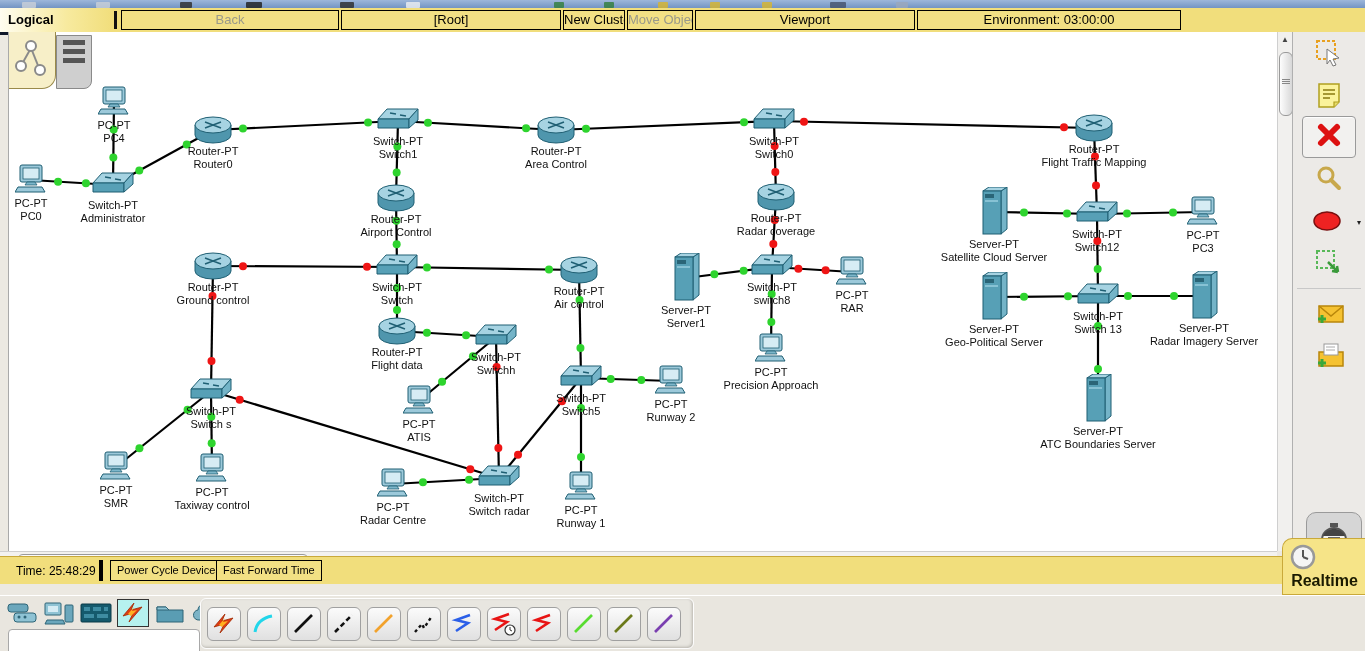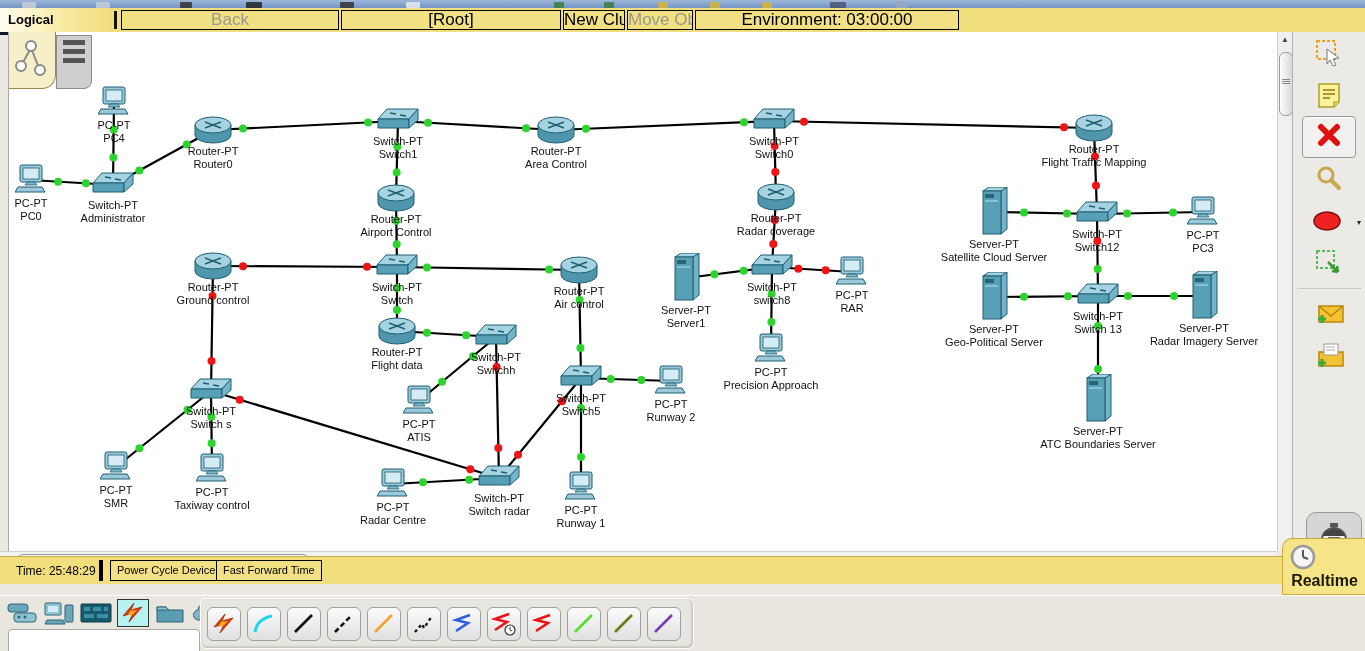--- a/index.html
+++ b/index.html
@@ -13,21 +13,21 @@
   .frag{height:6px;border-radius:1px;margin-right:14px;opacity:.8;}
 
   
   .nav-bar{position:absolute;left:0;top:8px;width:1365px;height:24px;
     background:#f1de7c;border-bottom:3px solid #0f172a;display:flex;align-items:center;}
   .logical-label{width:104px;height:24px;line-height:24px;padding-left:8px;
     font-weight:bold;font-size:13px;color:#000;
     background:linear-gradient(90deg,#fffdf0 0%,#f7ea9e 60%,#f1de7c 100%);}
   .nav-divider{width:3px;height:18px;background:#111;margin:0 2px;}
   .nav-btn{height:20px;line-height:18px;border:1px solid #000;background:#f2e084;
-    font-size:17px;text-align:center;color:#000;box-sizing:border-box;margin-left:2px;overflow:hidden;white-space:nowrap;}
+    font-size:13px;text-align:center;color:#000;box-sizing:border-box;margin-left:2px;overflow:hidden;white-space:nowrap;}
   .nav-btn.disabled{color:#9a9a8a;}
   .w-back{width:218px}.w-root{width:220px}.w-newc{width:62px}.w-move{width:66px}
   .w-tile{width:218px}.w-view{width:220px}.w-env{width:264px}
 
   
   .canvas{position:absolute;left:8px;top:32px;width:1269px;height:519px;background:#fff;
     border-left:1px solid #a9a9a9;box-sizing:border-box;overflow:hidden;}
   #topology-layer{position:absolute;left:0;top:0;width:1269px;height:519px;}
   .device{position:absolute;width:160px;text-align:center;line-height:12px;pointer-events:auto;}
   .dlabel{font-size:11px;line-height:13px;color:#111;}
@@ -117,20 +117,21 @@
     <span class="frag" style="width:12px;background:#9aa8bc;margin-left:36px"></span>
   </div>
 
   <div class="nav-bar">
     <div class="logical-label">Logical</div>
     <div class="nav-divider"></div>
     <div class="nav-btn disabled w-back">Back</div>
     <div class="nav-btn w-root">[Root]</div>
     <div class="nav-btn w-newc">New Cluster</div>
     <div class="nav-btn disabled w-move">Move Object</div>
+    <div class="nav-btn w-view">Viewport</div>
     <div class="nav-btn w-env">Environment: 03:00:00</div>
   </div>
 
   <div class="canvas">
     <div id="topology-layer">
         <svg width="1269" height="519" style="position: absolute; left: 0px; top: 0px;">
           <line x1="105" y1="70" x2="104" y2="153" stroke="#000" stroke-width="2.2"></line>
           <line x1="22" y1="148" x2="104" y2="153" stroke="#000" stroke-width="2.2"></line>
           <line x1="104" y1="153" x2="204" y2="98" stroke="#000" stroke-width="2.2"></line>
           <line x1="204" y1="98" x2="389" y2="89" stroke="#000" stroke-width="2.2"></line>

